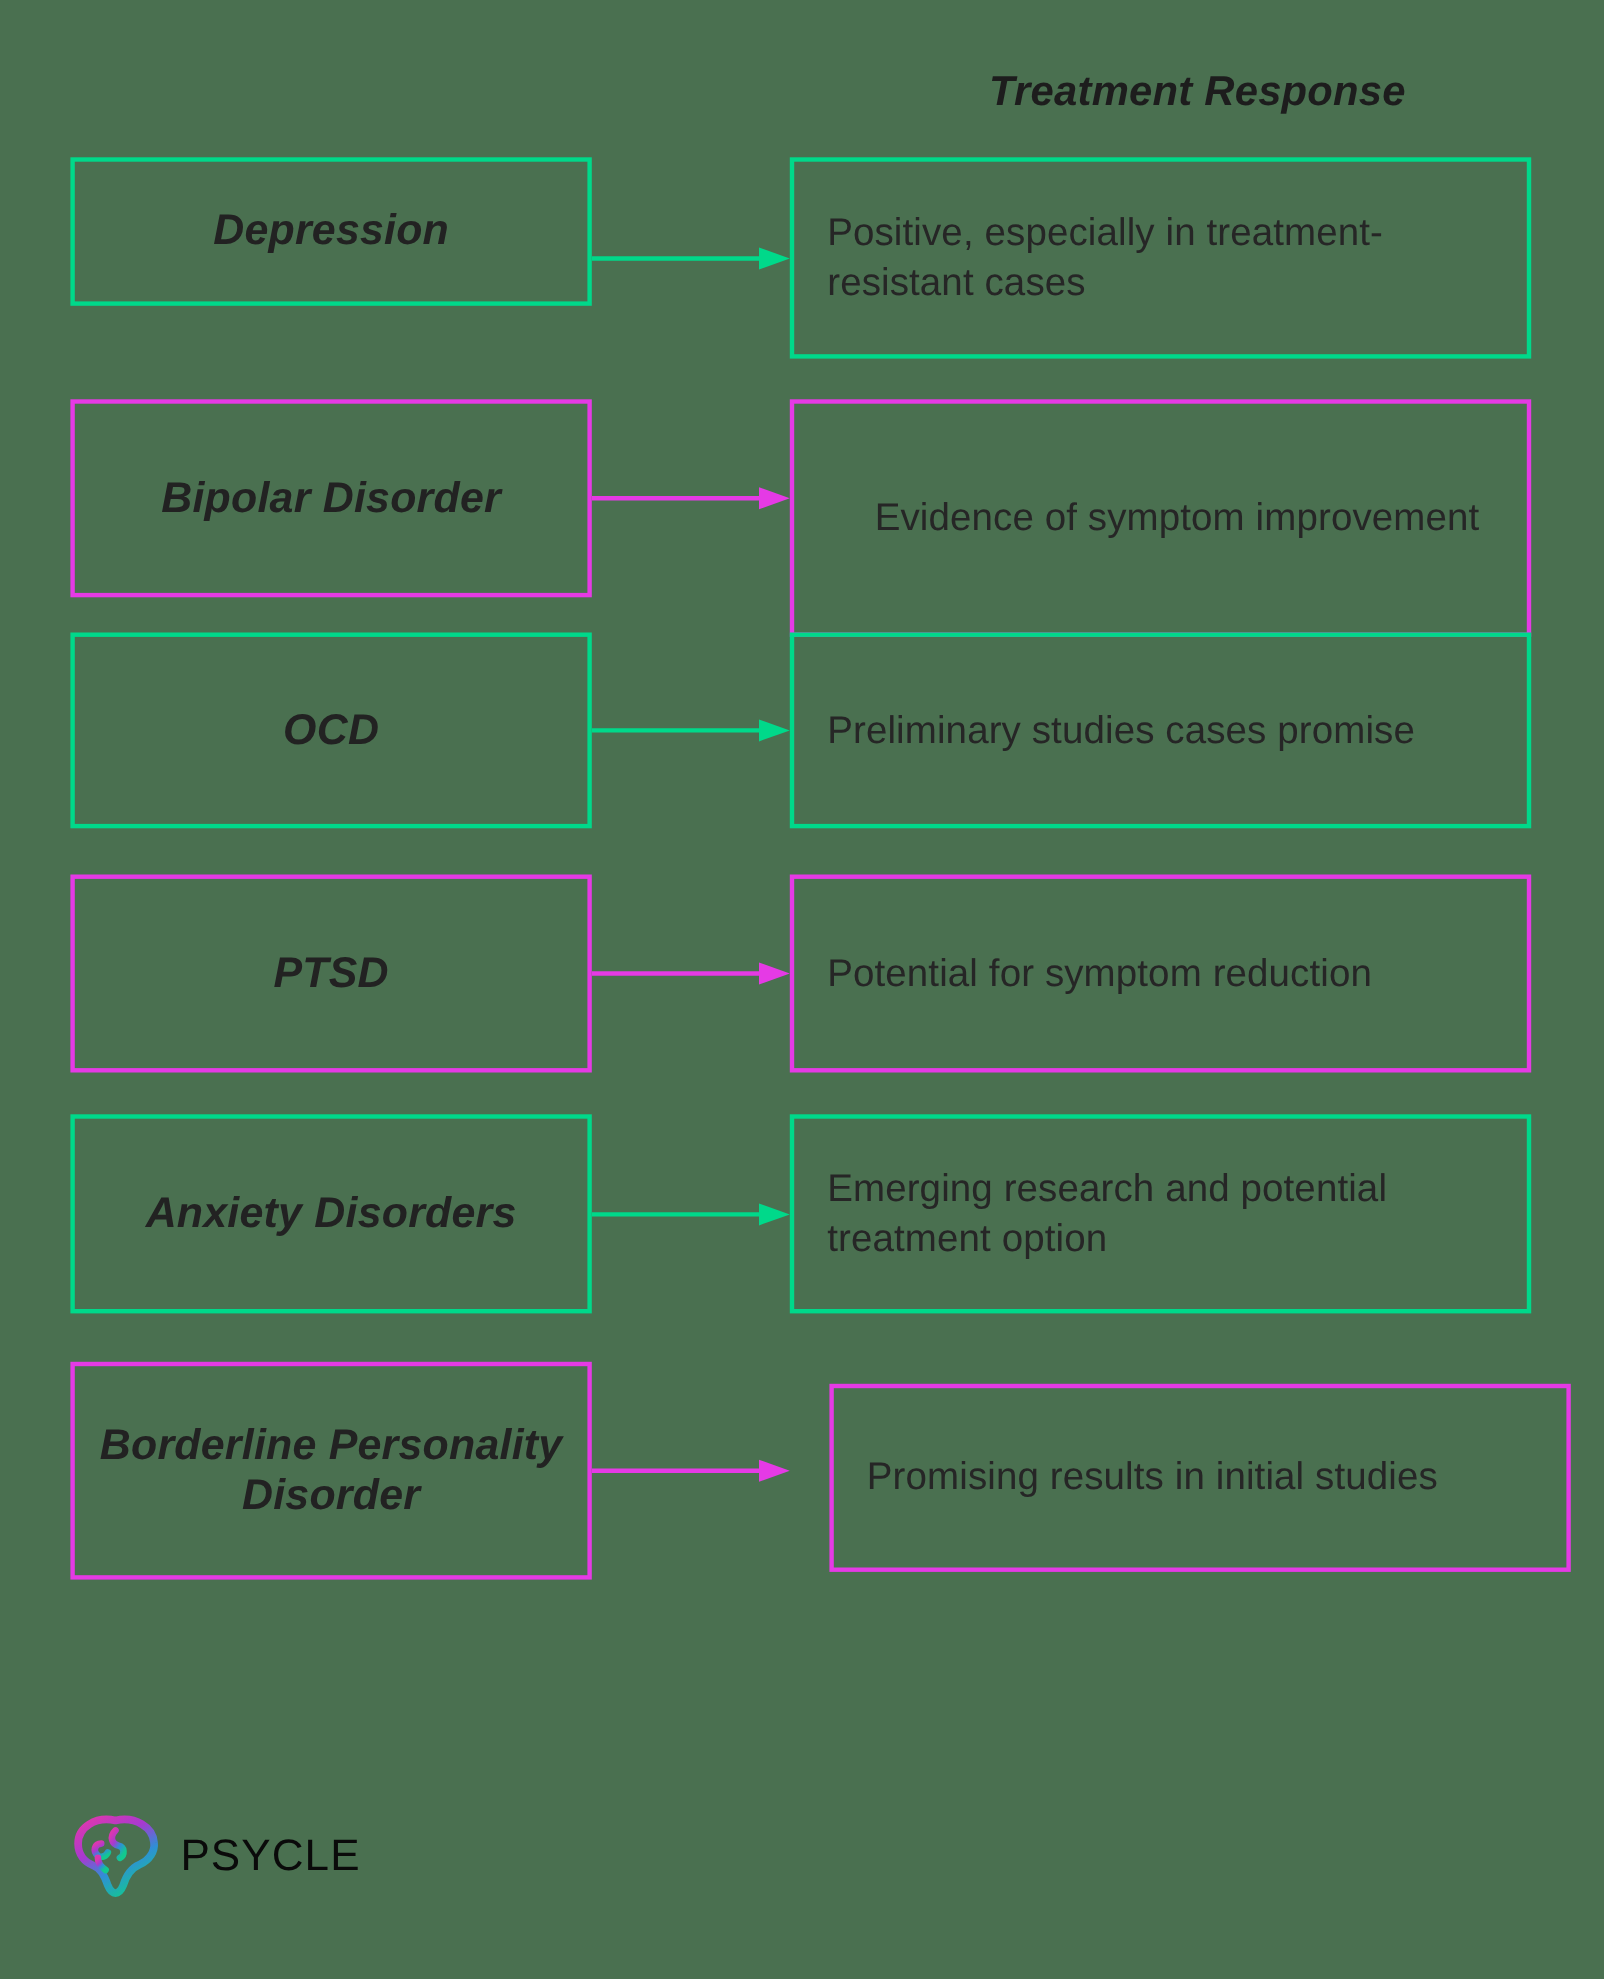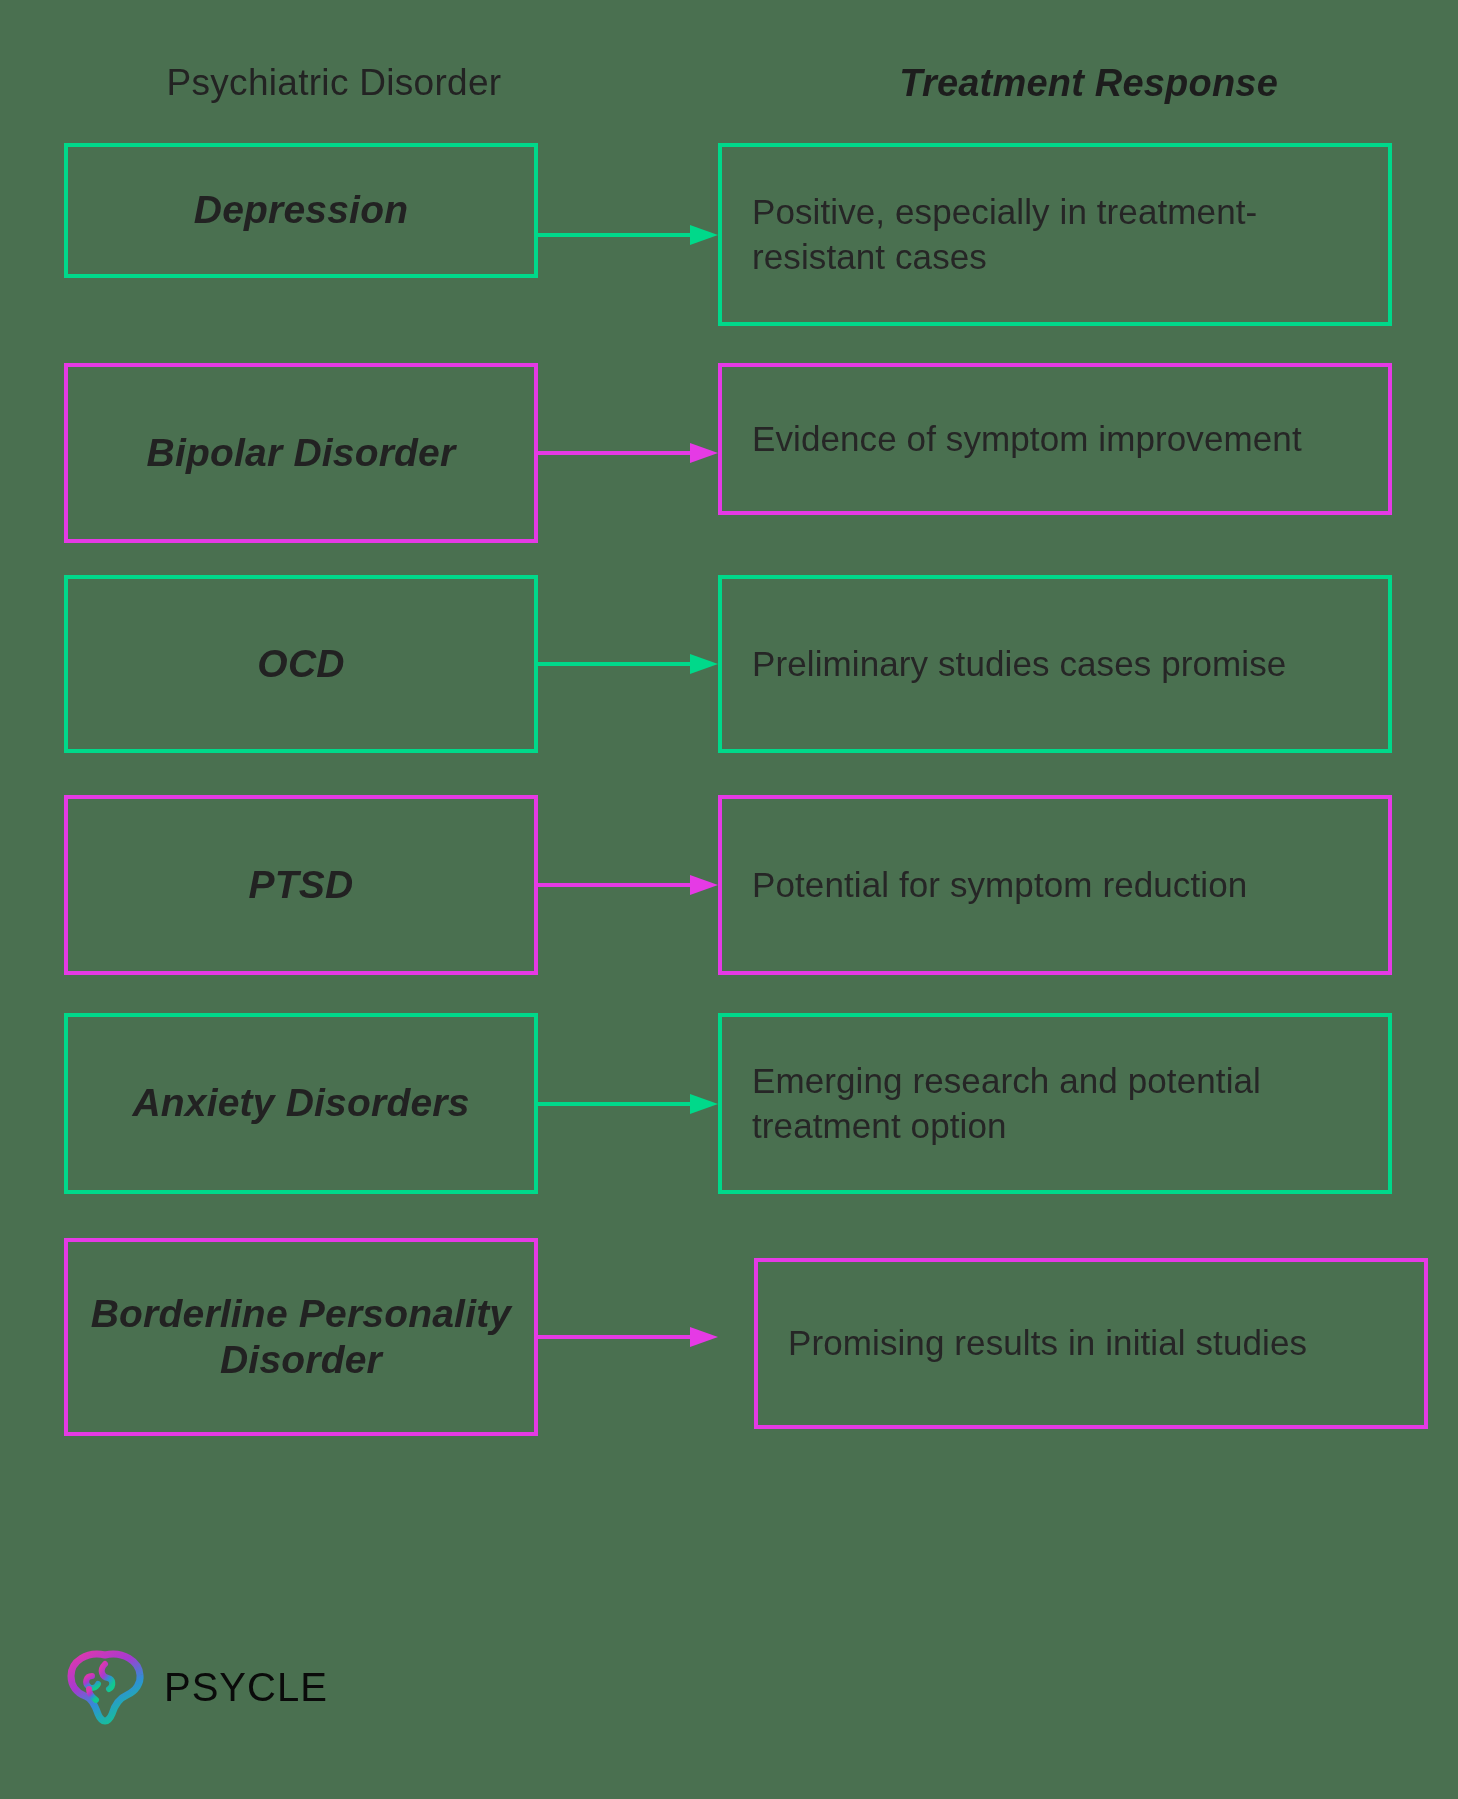--- a/index.html
+++ b/index.html
@@ -138,21 +138,20 @@
     line-height: 1;
     font-family: "Liberation Sans", sans-serif;
   }
 </style>
 </head>
 <body>
 
 <div class="canvas">
 
   <div class="header-row">
-    <div class="header-left">Psychiatric Disorder</div>
     <div class="header-right">Treatment Response</div>
   </div>
 
   <div id="rows-container">
       <div class="row" style="top: 0px;">
         <div class="box box-left c-green" style="top: 143px; height: 135px;">
           <div class="label">Depression</div>
         </div>
         <div class="arrow" style="top: 221.5px;">
           <svg viewBox="0 0 180 26" xmlns="http://www.w3.org/2000/svg">
@@ -167,21 +166,21 @@
       <div class="row" style="top: 0px;">
         <div class="box box-left c-magenta" style="top: 363px; height: 180px;">
           <div class="label">Bipolar Disorder</div>
         </div>
         <div class="arrow" style="top: 440px;">
           <svg viewBox="0 0 180 26" xmlns="http://www.w3.org/2000/svg">
             <line x1="0" y1="13" x2="158" y2="13" stroke="#E53AE5" stroke-width="4"></line>
             <polygon points="152,3 180,13 152,23" fill="#E53AE5"></polygon>
           </svg>
         </div>
-        <div class="box box-right c-magenta" style="top: 363px; height: 152px;">
+        <div class="box box-right c-magenta" style="top: 363px; height: 216px; justify-content: center;">
           <div class="label">Evidence of symptom improvement</div>
         </div>
       </div>
       <div class="row" style="top: 0px;">
         <div class="box box-left c-green" style="top: 575px; height: 178px;">
           <div class="label">OCD</div>
         </div>
         <div class="arrow" style="top: 651px;">
           <svg viewBox="0 0 180 26" xmlns="http://www.w3.org/2000/svg">
             <line x1="0" y1="13" x2="158" y2="13" stroke="#00D98A" stroke-width="4"></line>

